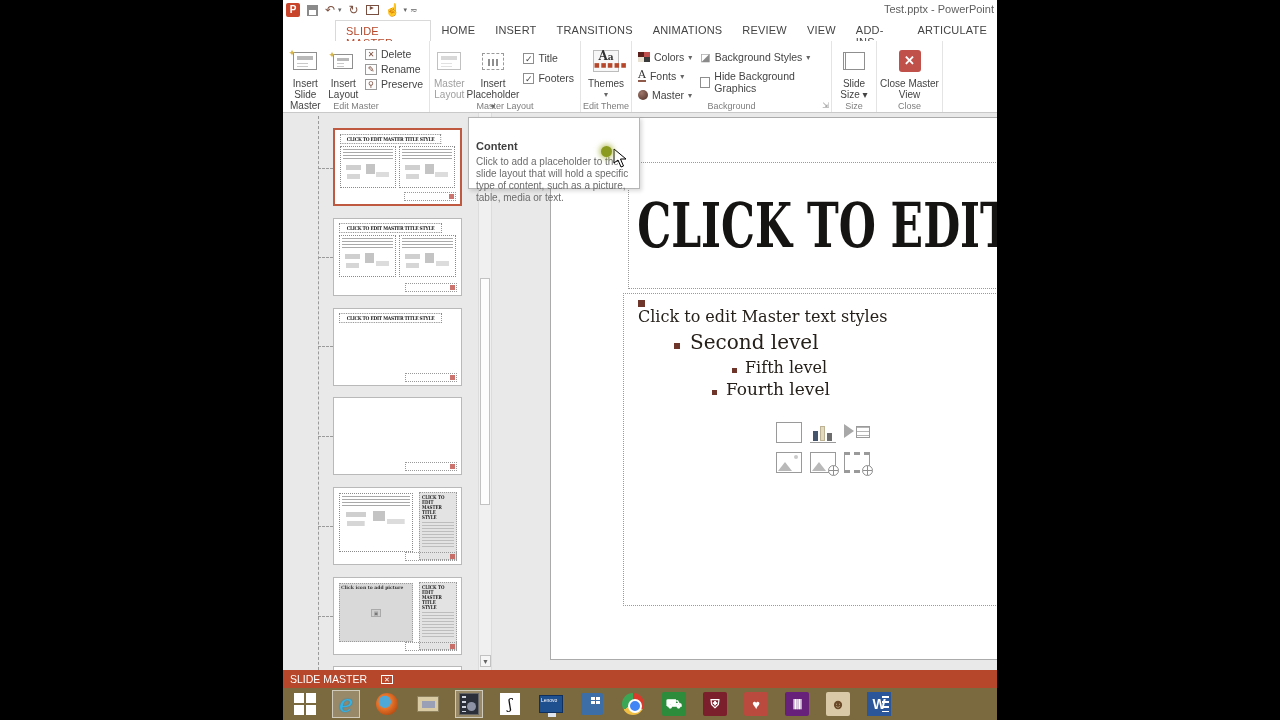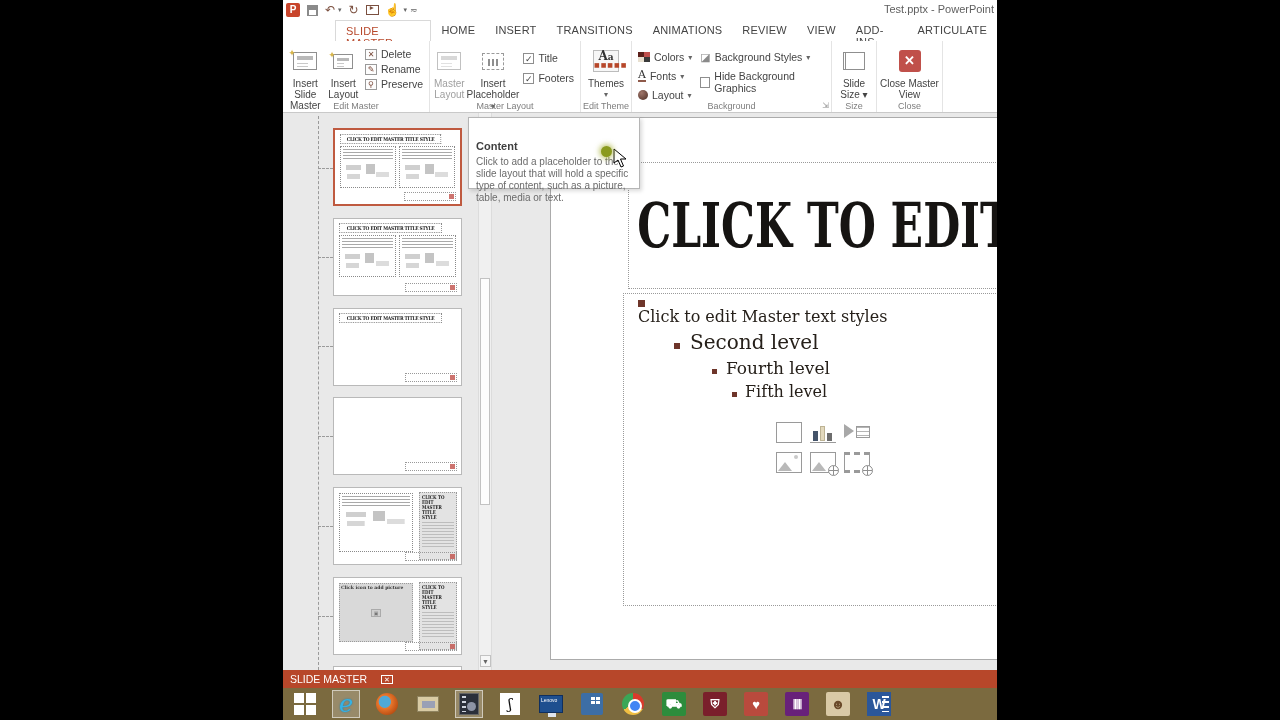--- a/index.html
+++ b/index.html
@@ -292,21 +292,21 @@
           <span>Colors</span>
             <span class="caret">▾</span>
         </div>
         <div class="menu-item">
           <span class="fonts-A">A</span>
           <span>Fonts</span>
             <span class="caret">▾</span>
         </div>
         <div class="menu-item">
           <span class="eff-ball"></span>
-          <span>Layout</span>
+          <span>Master</span>
             <span class="caret">▾</span>
         </div>
       </div>
       <div class="smallcol" style="gap:6px; padding-top:6px;">
         <div class="menu-item">
           <span class="bgs-ic">◪</span>
           <span>Background Styles</span>
             <span class="caret">▾</span>
         </div>
         <div class="chk">
@@ -442,27 +442,27 @@
         </div>
         <div class="ph body-ph">
           <div class="blv lv1">
               <span class="bu"></span>
               <span>Click to edit Master text styles</span>
             </div>
           <div class="blv lv2">
               <span class="bu"></span>
               <span>Second level</span>
             </div>
+          <div class="blv lv5">
+              <span class="bu"></span>
+              <span>Fifth level</span>
+            </div>
           <div class="blv lv4">
               <span class="bu"></span>
               <span>Fourth level</span>
-            </div>
-          <div class="blv lv5">
-              <span class="bu"></span>
-              <span>Fifth level</span>
             </div>
           <div class="cicons">
             <div class="ci">
                 <div class="frame ci-table"></div>
                 <div class="g"></div>
               </div>
             <div class="ci ci-chart">
                 <i style="height:10px;background:#44546a;"></i>
                 <i style="height:15px;background:#e3d9bd;border:1px solid #bdb394;"></i>
                 <i style="height:8px;background:#6d6d6d;"></i>

